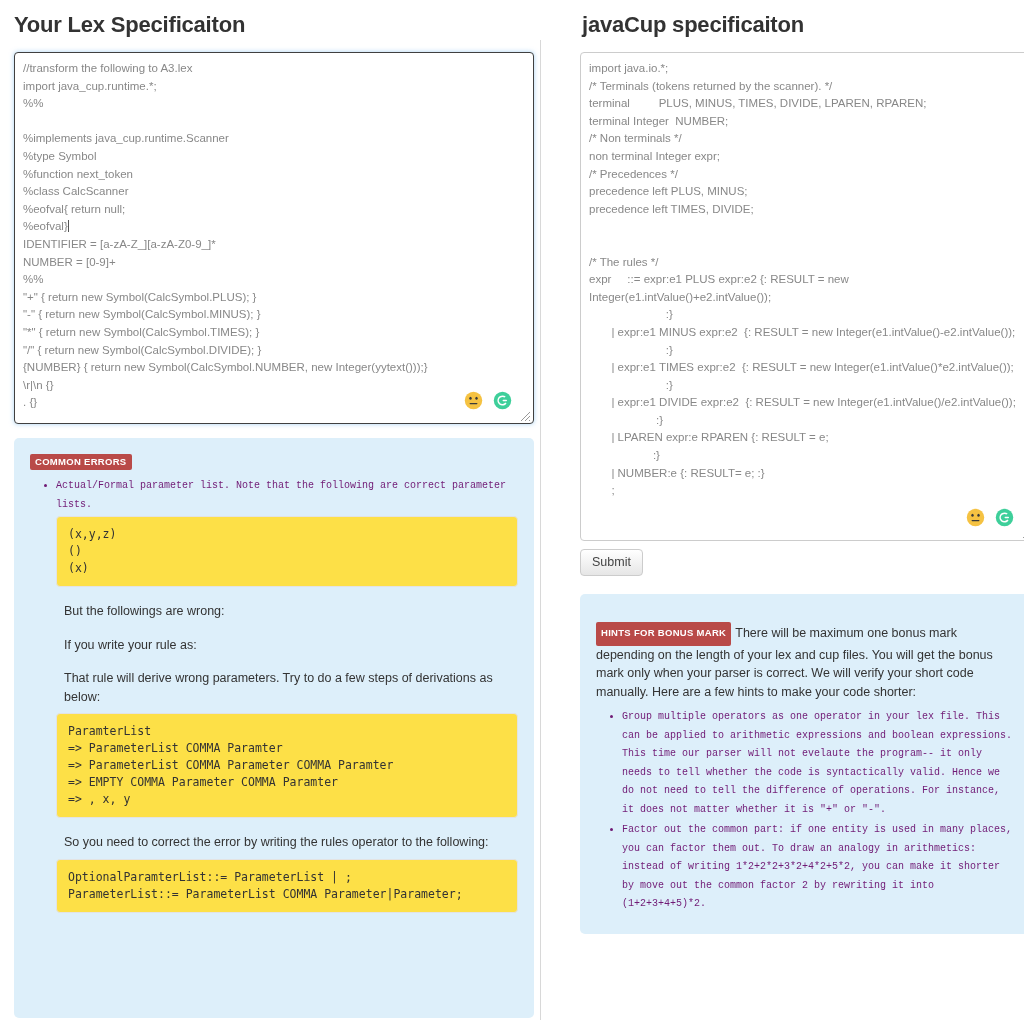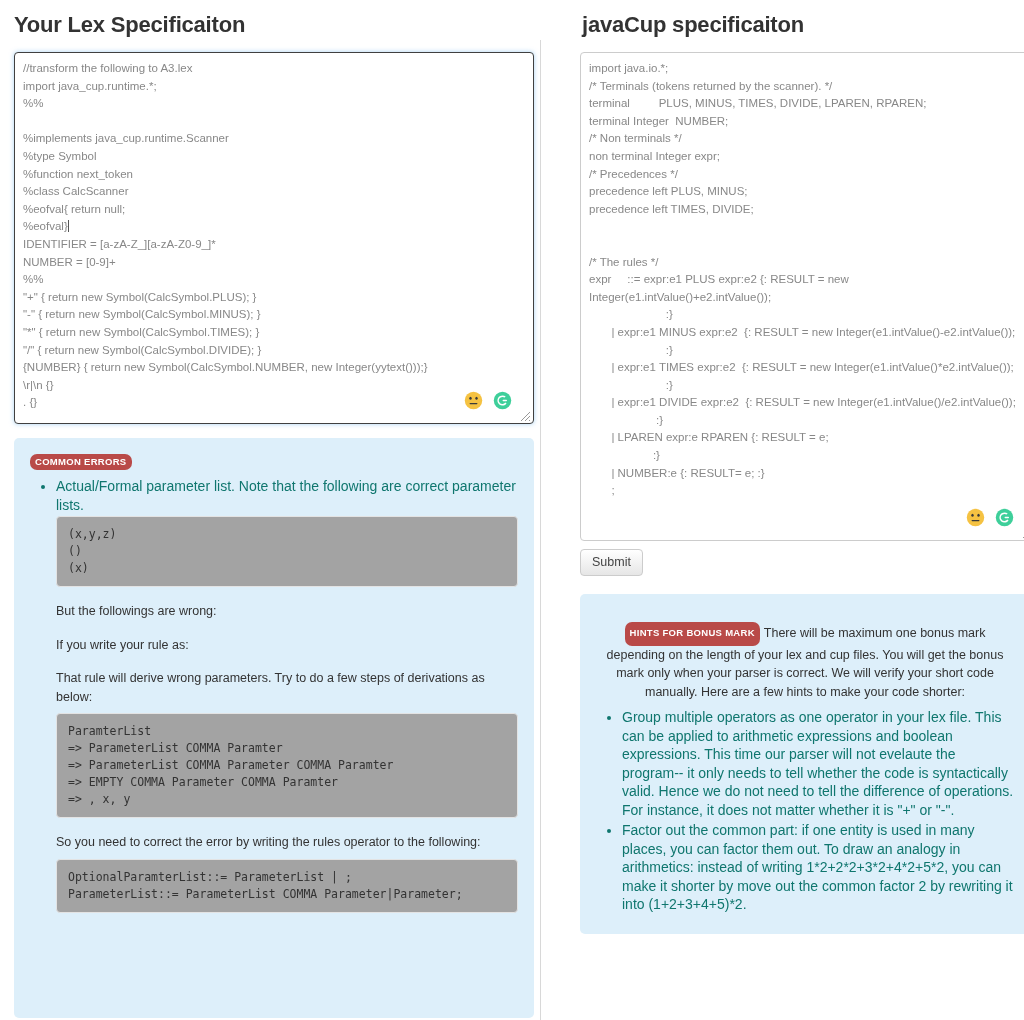--- a/index.html
+++ b/index.html
@@ -111,61 +111,61 @@
   .panel-right-info { margin-top: 18px; width: 450px; }
 
   .badge {
     display: inline-block;
     background: #b94a48;
     color: #ffffff;
     font-size: 9.5px;
     font-weight: bold;
     letter-spacing: .3px;
     padding: 2px 5px 3px 5px;
-    border-radius: 7px;
+    border-radius: 2px;
     vertical-align: 1px;
   }
   .info-panel ul {
     margin: 7px 0 0 0;
     padding-left: 26px;
   }
   .info-panel li {
-    font-size: 14px;
+    font-size: 10px;
     line-height: 18.5px;
-    color: #0f766e;
+    color: #701a75;
     margin-bottom: 2px;
+    font-family: Liberation Mono, monospace;
   }
   .info-panel p {
     font-size: 12.5px;
     line-height: 18.5px;
     color: #333333;
     margin: 14px 0 7px 0;
   }
   .sub-block { padding-left: 26px; }
-  .sub-block p { margin: 15px 0 7px 0; }
+  .sub-block p { margin: 15px 0 7px 8px; }
 
   pre.codebox {
-    background: #a3a3a3;
+    background: #fde047;
     border: 1px solid #e3e3e3;
     border-radius: 4px;
     font-family: "DejaVu Sans Mono", monospace;
     font-size: 11.5px;
     line-height: 17px;
     color: #333333;
     padding: 9px 11px;
     margin: 0;
     white-space: pre;
     overflow: hidden;
   }
   .hint-text {
     font-size: 12.5px;
     line-height: 18.5px;
     color: #333333;
     margin: 0;
-    text-align: center;
   }
   .hint-text .badge { margin-right: 4px; }
   .hints-list { margin-top: 3px; }
 </style>
 </head>
 <body>
 
 <div class="page">
 
   <div class="col-divider"></div>

